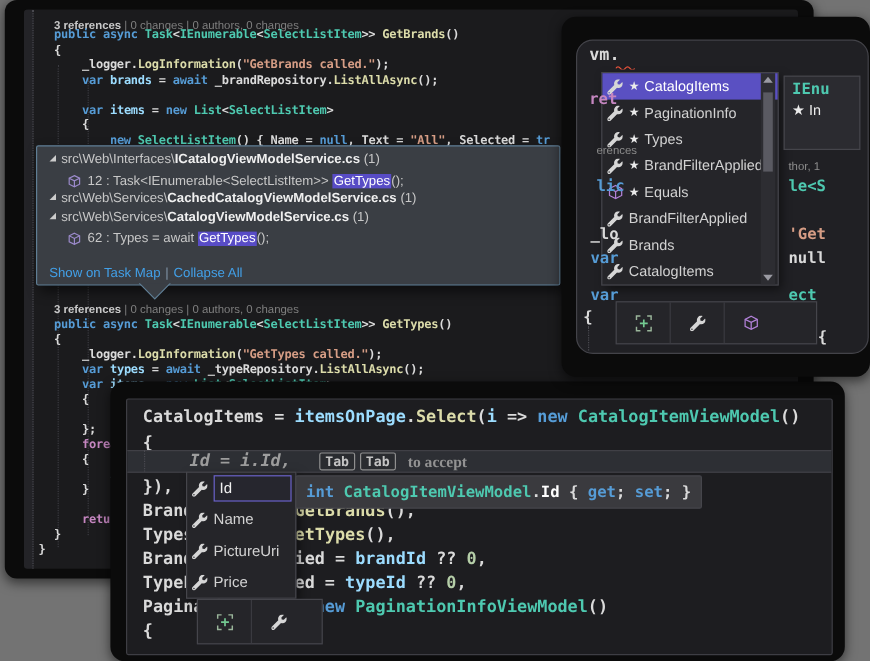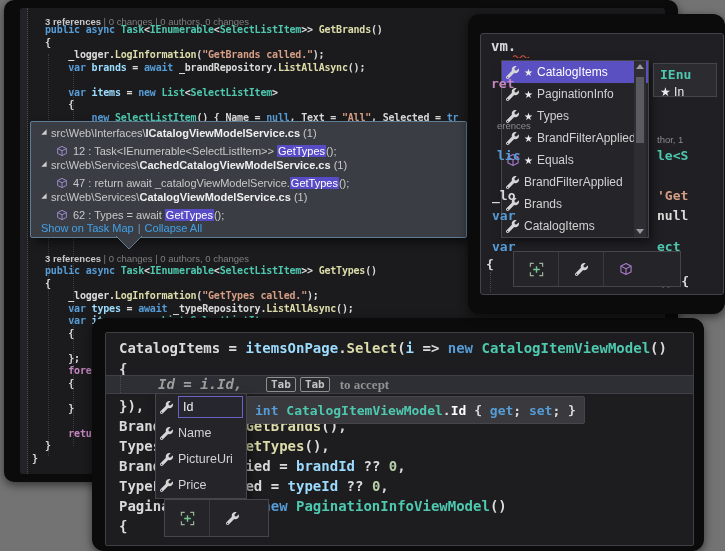--- a/index.html
+++ b/index.html
@@ -51,34 +51,34 @@
   .vm-popup{left:20px;top:26px;width:146px;}
   .vm-popup .ci-row{height:22px;font-size:12px;padding-right:14px;}
   .bw-popup{left:49px;top:60px;width:90px;}
   .bw-popup .ci-row{height:26px;font-size:12.5px;}
   .ci-toolbar{position:absolute;background:#252529;border:1px solid #45454b;display:flex;align-items:stretch;}
   .ci-tb-btn{width:44px;display:flex;align-items:center;justify-content:center;border-right:1px solid #3a3a40;}
   .ci-tb-btn:last-child{border-right:none;}
   .vm-toolbar{left:32px;top:217px;width:166px;height:34px;}
   .bw-toolbar{left:58px;top:166px;width:103px;height:36px;}
   
-  .vm-window{left:480px;top:33px;width:242px;height:260px;background:#202024;border:1px solid #434349;border-radius:3px;overflow:hidden;text-decoration:underline;}
+  .vm-window{left:480px;top:33px;width:242px;height:260px;background:#202024;border:1px solid #434349;border-radius:14px;overflow:hidden;text-decoration:underline;}
   .vm-typed{position:absolute;left:10px;top:4px;font-family:"DejaVu Sans Mono",monospace;font-weight:bold;font-size:14px;color:#dadada;}
   .squiggle{position:absolute;left:32px;top:20px;}
   .frag{position:absolute;font-family:"DejaVu Sans Mono",monospace;font-weight:bold;white-space:pre;}
   .frag-code{font-size:13px;}
   .frag-sm{font-family:"Liberation Sans",sans-serif;font-weight:normal;font-size:9.5px;}
   .vm-bottom-line{left:36px;top:240px;font-size:13px;}
   .vm-guide{position:absolute;left:9px;top:238px;height:20px;width:0;border-left:1px dotted #4a4a50;}
   .vm-scroll{position:absolute;right:2px;top:0;width:12px;height:176px;background:#2d2d32;}
   .vm-thumb{position:absolute;left:2px;top:16px;width:8px;height:66px;background:#5a5a62;}
   .arr{position:absolute;left:2px;width:0;height:0;border-left:4px solid transparent;border-right:4px solid transparent;}
   .arr-up{top:3px;border-bottom:5px solid #9a9aa2;}
   .arr-down{bottom:3px;border-top:5px solid #9a9aa2;}
-  .side-tip{position:absolute;left:172px;top:29px;width:64px;height:34px;background:#2b2b30;border:1px solid #45454b;padding:3px 6px;box-sizing:border-box;}
+  .side-tip{position:absolute;left:172px;top:29px;width:64px;height:62px;background:#2b2b30;border:1px solid #45454b;padding:3px 6px;box-sizing:border-box;}
   .side-tip .l1{font-family:"DejaVu Sans Mono",monospace;font-weight:bold;font-size:13px;color:#4EC9B0;}
   .side-tip .l2{font-size:12px;color:#ececec;margin-top:3px;}
   
   .bottom-window{left:105px;top:332px;width:587px;height:212px;background:#1d1d20;border:1px solid #3e3e44;border-radius:2px;overflow:hidden;}
   .bw-code{left:13px;font-size:14px;}
   .bw-top{top:5px;line-height:21px;}
   .bw-bot{top:63px;line-height:20px;}
   .bw-band{position:absolute;left:0;right:0;top:42px;height:17px;background:#2d2f34;border-top:1px solid #404046;border-bottom:1px solid #404046;}
   .bw-band .sug{position:absolute;left:52px;top:0;font-family:"DejaVu Sans Mono",monospace;font-weight:bold;font-style:italic;font-size:14px;color:#9d9d9d;white-space:pre;}
   .bw-band .keys{position:absolute;left:160px;top:0;display:flex;align-items:center;height:17px;gap:4px;}
@@ -139,24 +139,20 @@
         <div class="ref-group"><span class="tri"><svg width="9" height="9" viewBox="0 0 10 10">
               <path d="M8.5 2.5v6h-6z" fill="#cccccc"></path>
             </svg></span><span>src\Web\Interfaces\<b>ICatalogViewModelService.cs</b> (1)</span></div>
         <div class="ref-result"><span class="ci-icon"><svg width="12" height="12" viewBox="0 0 16 16">
               <path d="M8 1.8 13.8 4.7v6.6L8 14.2 2.2 11.3V4.7z" fill="none" stroke="#9b8acb" stroke-width="1.3"></path>
               <path d="M2.2 4.7 8 7.6l5.8-2.9M8 7.6v6.6" fill="none" stroke="#9b8acb" stroke-width="1.3"></path>
             </svg></span><span>12 : Task&lt;IEnumerable&lt;SelectListItem&gt;&gt; <span class="ref-match">GetTypes</span>();</span></div>
         <div class="ref-group"><span class="tri"><svg width="9" height="9" viewBox="0 0 10 10">
               <path d="M8.5 2.5v6h-6z" fill="#cccccc"></path>
             </svg></span><span>src\Web\Services\<b>CachedCatalogViewModelService.cs</b> (1)</span></div>
-        <div class="ref-result"><span class="ci-icon"><svg width="12" height="12" viewBox="0 0 16 16">
-              <path d="M8 1.8 13.8 4.7v6.6L8 14.2 2.2 11.3V4.7z" fill="none" stroke="#9b8acb" stroke-width="1.3"></path>
-              <path d="M2.2 4.7 8 7.6l5.8-2.9M8 7.6v6.6" fill="none" stroke="#9b8acb" stroke-width="1.3"></path>
-            </svg></span><span>47 : return await _catalogViewModelService.<span class="ref-match">GetTypes</span>();</span></div>
         <div class="ref-group"><span class="tri"><svg width="9" height="9" viewBox="0 0 10 10">
               <path d="M8.5 2.5v6h-6z" fill="#cccccc"></path>
             </svg></span><span>src\Web\Services\<b>CatalogViewModelService.cs</b> (1)</span></div>
         <div class="ref-result"><span class="ci-icon"><svg width="12" height="12" viewBox="0 0 16 16">
               <path d="M8 1.8 13.8 4.7v6.6L8 14.2 2.2 11.3V4.7z" fill="none" stroke="#9b8acb" stroke-width="1.3"></path>
               <path d="M2.2 4.7 8 7.6l5.8-2.9M8 7.6v6.6" fill="none" stroke="#9b8acb" stroke-width="1.3"></path>
             </svg></span><span>62 : Types = await <span class="ref-match">GetTypes</span>();</span></div>
       </div>
     <div class="ref-links">
       <a href="#">Show on Task Map</a><span class="sep">|</span><a href="#">Collapse All</a>

